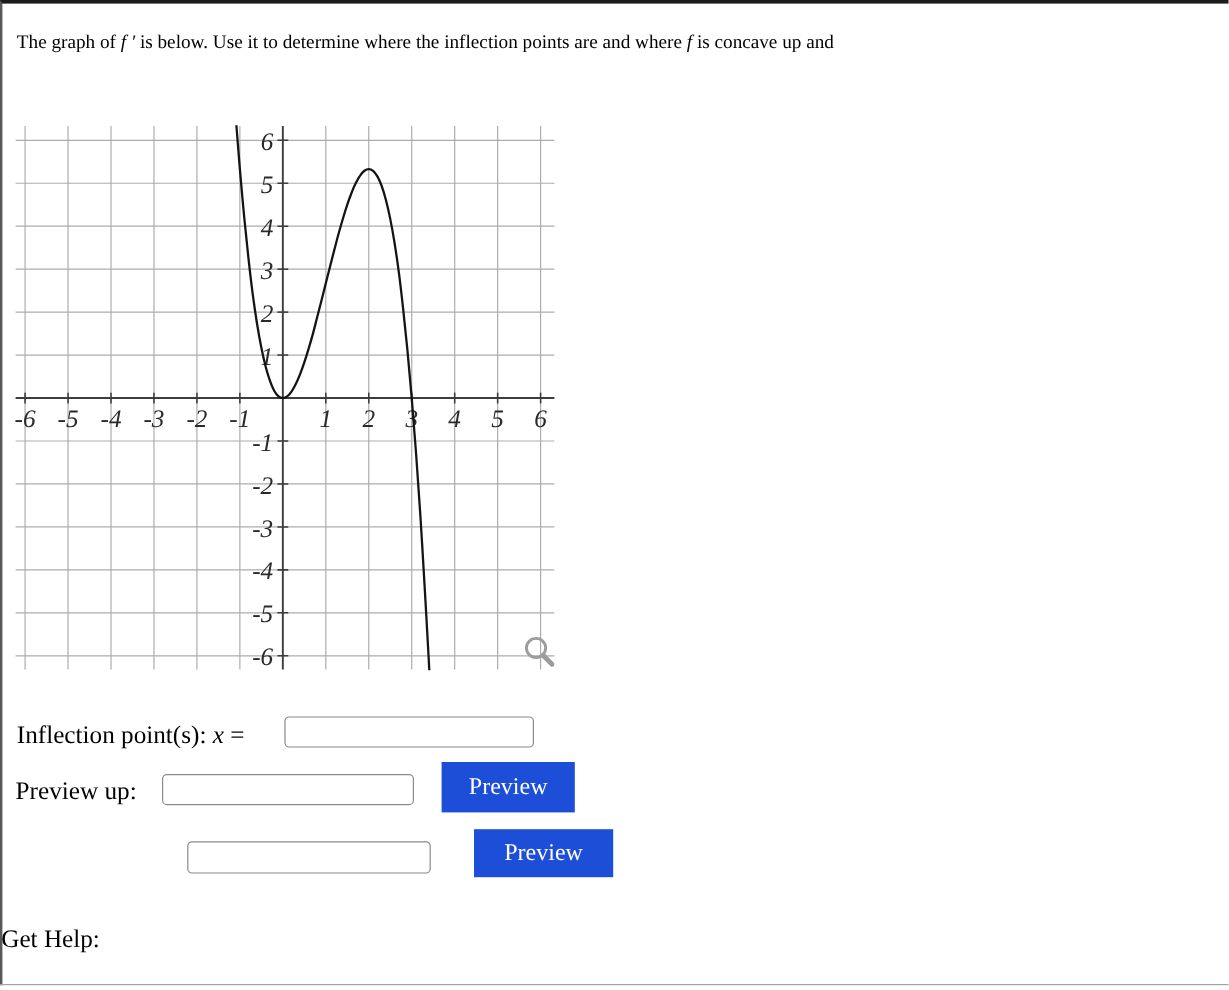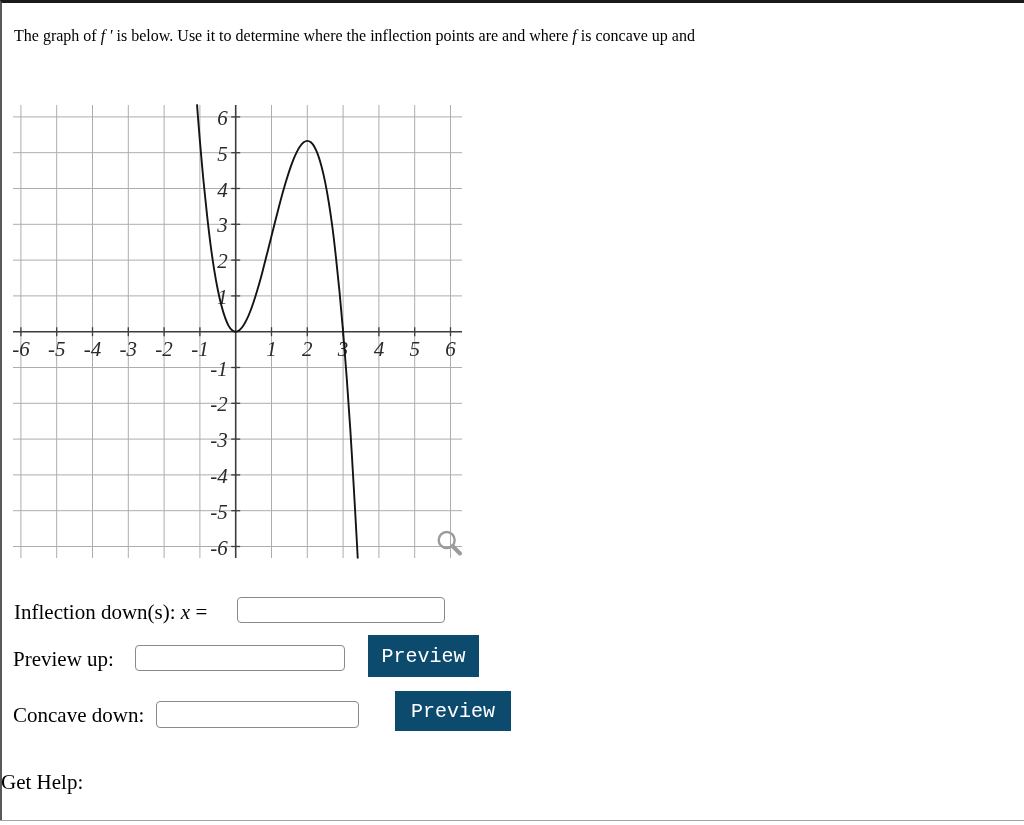--- a/index.html
+++ b/index.html
@@ -41,24 +41,24 @@
     border-radius: 4px;
     background: #fff;
     font-size: 16px;
     font-family: "Liberation Sans", sans-serif;
     padding: 2px 6px;
     outline: none;
   }
   .preview-btn {
     position: absolute;
     box-sizing: border-box;
-    background: #0c4a6e;
+    background: #1d4ed8;
     color: #ffffff;
     border: none;
-    font-family: Liberation Mono, monospace;
+    font-family: Liberation Serif, serif;
     font-size: 20px;
     display: flex; align-items: center; justify-content: center;
     cursor: pointer;
   }
   #graph-wrap {
     position: absolute; left: 10px; top: 103px;
     width: 455px; height: 458px;
   }
   svg text {
     font-family: "Liberation Serif", serif;
@@ -167,27 +167,26 @@
           <text x="217.7" y="21.900000000000006" text-anchor="end">6</text>
         </g>
         <path d="M187.0 1.4 C187.2 3.8,187.6 9.6,188.1 15.7 C188.6 21.8,189.0 27.5,189.9 37.9 C190.8 48.3,192.3 65.5,193.5 78.0 C194.7 90.5,195.9 102.0,197.1 112.7 C198.3 123.4,199.4 133.1,200.6 142.1 C201.8 151.1,203.0 159.3,204.2 166.8 C205.4 174.2,206.6 180.8,207.8 186.8 C209.0 192.8,210.2 198.0,211.4 202.6 C212.6 207.2,213.8 211.0,215.0 214.4 C216.2 217.7,217.3 220.5,218.5 222.6 C219.7 224.8,220.9 226.3,222.1 227.3 C223.3 228.3,224.5 228.7,225.7 228.7 C226.9 228.7,228.1 228.2,229.3 227.3 C230.5 226.4,231.7 225.0,232.9 223.3 C234.1 221.7,235.2 219.6,236.4 217.2 C237.6 214.9,238.8 212.1,240.0 209.0 C241.2 206.0,242.4 202.6,243.6 199.0 C244.8 195.4,246.0 191.5,247.2 187.5 C248.4 183.5,249.6 179.4,250.8 175.0 C252.0 170.6,253.1 166.0,254.3 161.4 C255.5 156.8,256.7 152.1,257.9 147.4 C259.1 142.7,260.3 137.9,261.5 133.1 C262.7 128.3,263.9 123.5,265.1 118.8 C266.3 114.1,267.5 109.4,268.7 104.8 C269.9 100.3,271.0 95.9,272.2 91.6 C273.4 87.3,274.6 83.1,275.8 79.1 C277.0 75.1,278.2 71.2,279.4 67.6 C280.6 64.0,281.8 60.6,283.0 57.6 C284.2 54.5,285.4 51.7,286.6 49.3 C287.8 47.0,288.9 44.9,290.1 43.3 C291.3 41.6,292.5 40.2,293.7 39.3 C294.9 38.4,296.1 37.9,297.3 37.9 C298.5 37.9,299.7 38.3,300.9 39.3 C302.1 40.3,303.3 41.9,304.5 44.0 C305.7 46.1,306.8 48.6,308.0 51.8 C309.2 55.1,310.4 59.1,311.6 63.7 C312.8 68.3,314.0 73.4,315.2 79.4 C316.4 85.4,317.6 92.0,318.8 99.5 C320.0 106.9,321.2 115.1,322.4 124.2 C323.6 133.2,324.7 143.1,325.9 153.9 C327.1 164.6,328.3 176.1,329.5 188.6 C330.7 201.1,331.9 214.4,333.1 228.7 C334.3 243.0,335.5 258.2,336.7 274.5 C337.9 290.8,339.1 308.1,340.3 326.4 C341.5 344.8,342.9 369.8,343.8 384.8 C344.7 399.8,345.2 407.8,345.6 416.3 C346.1 424.8,346.3 429.3,346.7 436.0 C347.1 442.7,347.6 453.0,347.8 456.4" fill="none" stroke="#141414" stroke-width="1.9" clip-path="url(#plotclip)"></path>
         <g stroke="#9c9c9c" fill="none">
           <circle cx="436.7" cy="437" r="8" stroke-width="2.4"></circle>
           <line x1="442.5" y1="443" x2="450" y2="450.5" stroke-width="4" stroke-linecap="round"></line>
         </g>
       </svg>
   </div>
 
-  <div class="row-label" style="left:14px; top:600px;"><span>Inflection down(s): </span><span class="mathvar">x</span><span> = </span></div>
+  <div class="row-label" style="left:14px; top:600px;"><span>Inflection point(s): </span><span class="mathvar">x</span><span> = </span></div>
   <input class="text-input" style="left: 237px; top: 597px; width: 208px; height: 26px;" type="text" value="">
 
   <div class="row-label" style="left:13px; top:647px;"><span>Preview up: </span></div>
   <input class="text-input" style="left: 135px; top: 645px; width: 210px; height: 26px;" type="text" value="">
   <button class="preview-btn" style="left:368px; top:635px; width:111px; height:42px;">Preview</button>
 
-  <div class="row-label" style="left:13px; top:703px;"><span>Concave down: </span></div>
   <input class="text-input" style="left: 156px; top: 701px; width: 203px; height: 27px;" type="text" value="">
   <button class="preview-btn" style="left:395px; top:691px; width:116px; height:40px;">Preview</button>
 
   <div class="row-label" style="left:1px; top:770px;"><span>Get Help:</span></div>
 
   <div id="bottom-line"></div>
 </div>
 
 </body></html>

